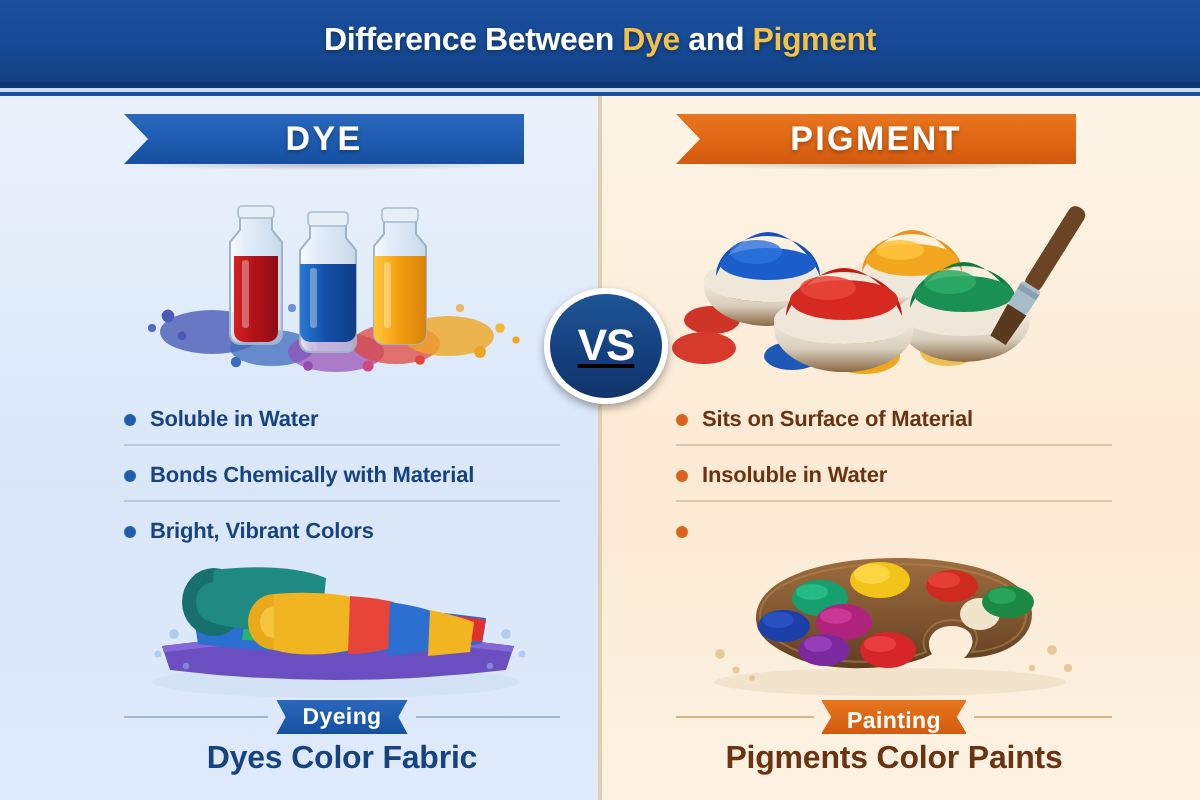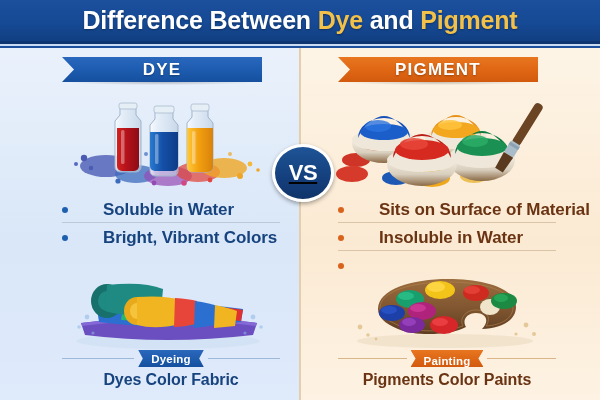--- a/index.html
+++ b/index.html
@@ -11,21 +11,21 @@
   .poster{position:relative;width:600px;height:400px;overflow:hidden;}
 
   
   .header{
     position:absolute;left:0;top:0;width:600px;height:41px;
     background:linear-gradient(180deg,#1c4f9c 0%,#164a95 55%,#123f82 100%);
     display:flex;align-items:center;justify-content:center;
     z-index:8;
   }
   .header-title{
-    font-size:25px;font-weight:bold;color:#ffffff;
+    font-size:16px;font-weight:bold;color:#ffffff;
     letter-spacing:-.2px;white-space:nowrap;
     text-shadow:0 1px 2px rgba(0,0,0,.35);
     font-stretch:condensed;
   }
   .header-title .hl{color:#f2c14a;}
   .hdr-stripe1{position:absolute;left:0;top:41px;width:600px;height:3px;background:#0f3670;z-index:8;}
   .hdr-stripe2{position:absolute;left:0;top:44px;width:600px;height:2px;background:#c9dcf2;z-index:8;}
   .hdr-stripe3{position:absolute;left:0;top:46px;width:600px;height:2px;background:#1c4f9c;z-index:8;}
 
   
@@ -65,21 +65,21 @@
   .bl-left{left:62px;}
   .bl-right{left:338px;}
   .bullet-row{
     display:flex;align-items:center;height:19px;padding-bottom:3px;
   }
   .bullet-row.sep{border-bottom:1px solid rgba(120,130,150,.30);margin-bottom:5px;}
   .bl-right .bullet-row.sep{border-bottom:1px solid rgba(170,140,100,.40);}
   .dot{width:6px;height:6px;border-radius:50%;flex:0 0 auto;margin-right:7px;}
   .bl-left .dot{background:#1f5fb0;}
   .bl-right .dot{background:#d9631b;}
-  .bullet-text{font-size:17px;font-weight:bold;white-space:nowrap;letter-spacing:-.1px;margin-left:28px;}
+  .bullet-text{font-size:11px;font-weight:bold;white-space:nowrap;letter-spacing:-.1px;}
   .bl-left .bullet-text{color:#17437e;}
   .bl-right .bullet-text{color:#6a3413;}
 
   
   .lower{position:absolute;top:277px;width:210px;height:72px;z-index:4;}
   .lower-left{left:63px;}
   .lower-right{left:340px;}
 
   
   .cap-wrap{position:absolute;top:350px;width:218px;z-index:6;display:flex;align-items:center;justify-content:center;}
@@ -265,20 +265,24 @@
         <path d="M175 74 h11 l-1 18 h-9 z" fill="#5a3a1e"></path>
       </g>
     </svg>
   </div>
 
   <div class="bullets bl-left">
     <div class="bullet-row sep">
       <span class="dot"></span>
       <span class="bullet-text">Soluble in Water</span>
     </div>
+    <div class="bullet-row sep">
+      <span class="dot"></span>
+      <span class="bullet-text">Bonds Chemically with Material</span>
+    </div>
     <div class="bullet-row">
       <span class="dot"></span>
       <span class="bullet-text">Bright, Vibrant Colors</span>
     </div>
   </div>
 
   <div class="bullets bl-right">
     <div class="bullet-row sep">
       <span class="dot"></span>
       <span class="bullet-text">Sits on Surface of Material</span>

